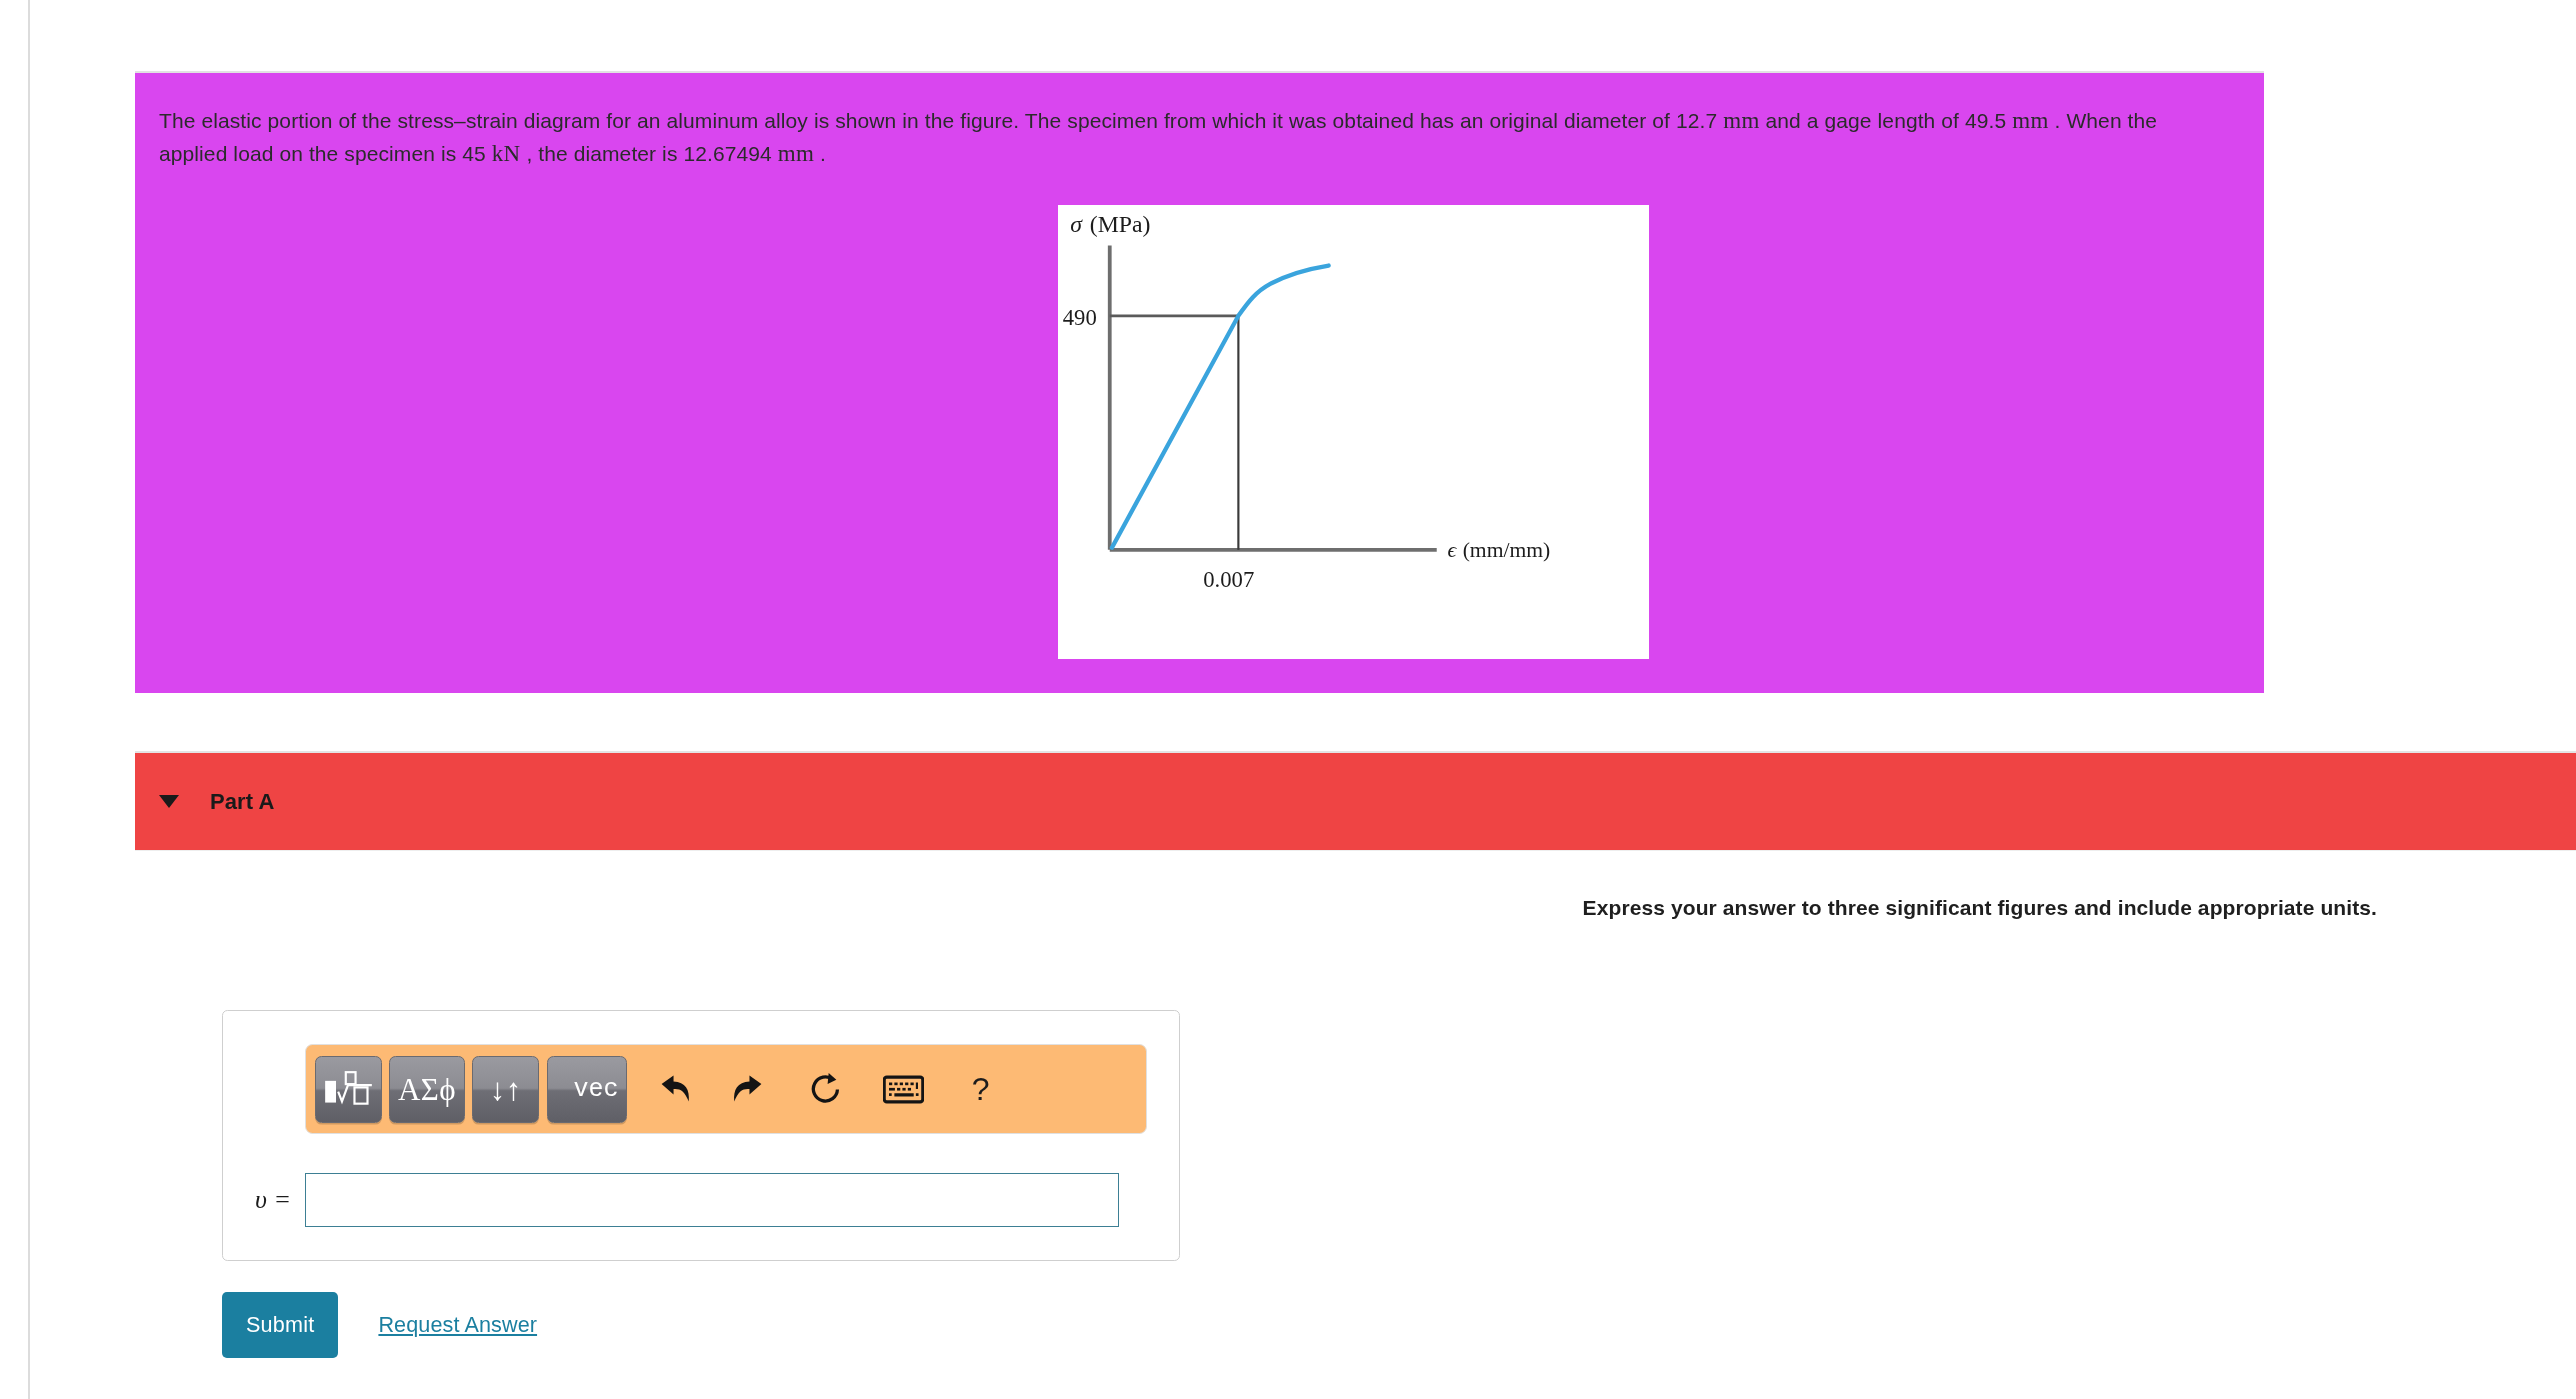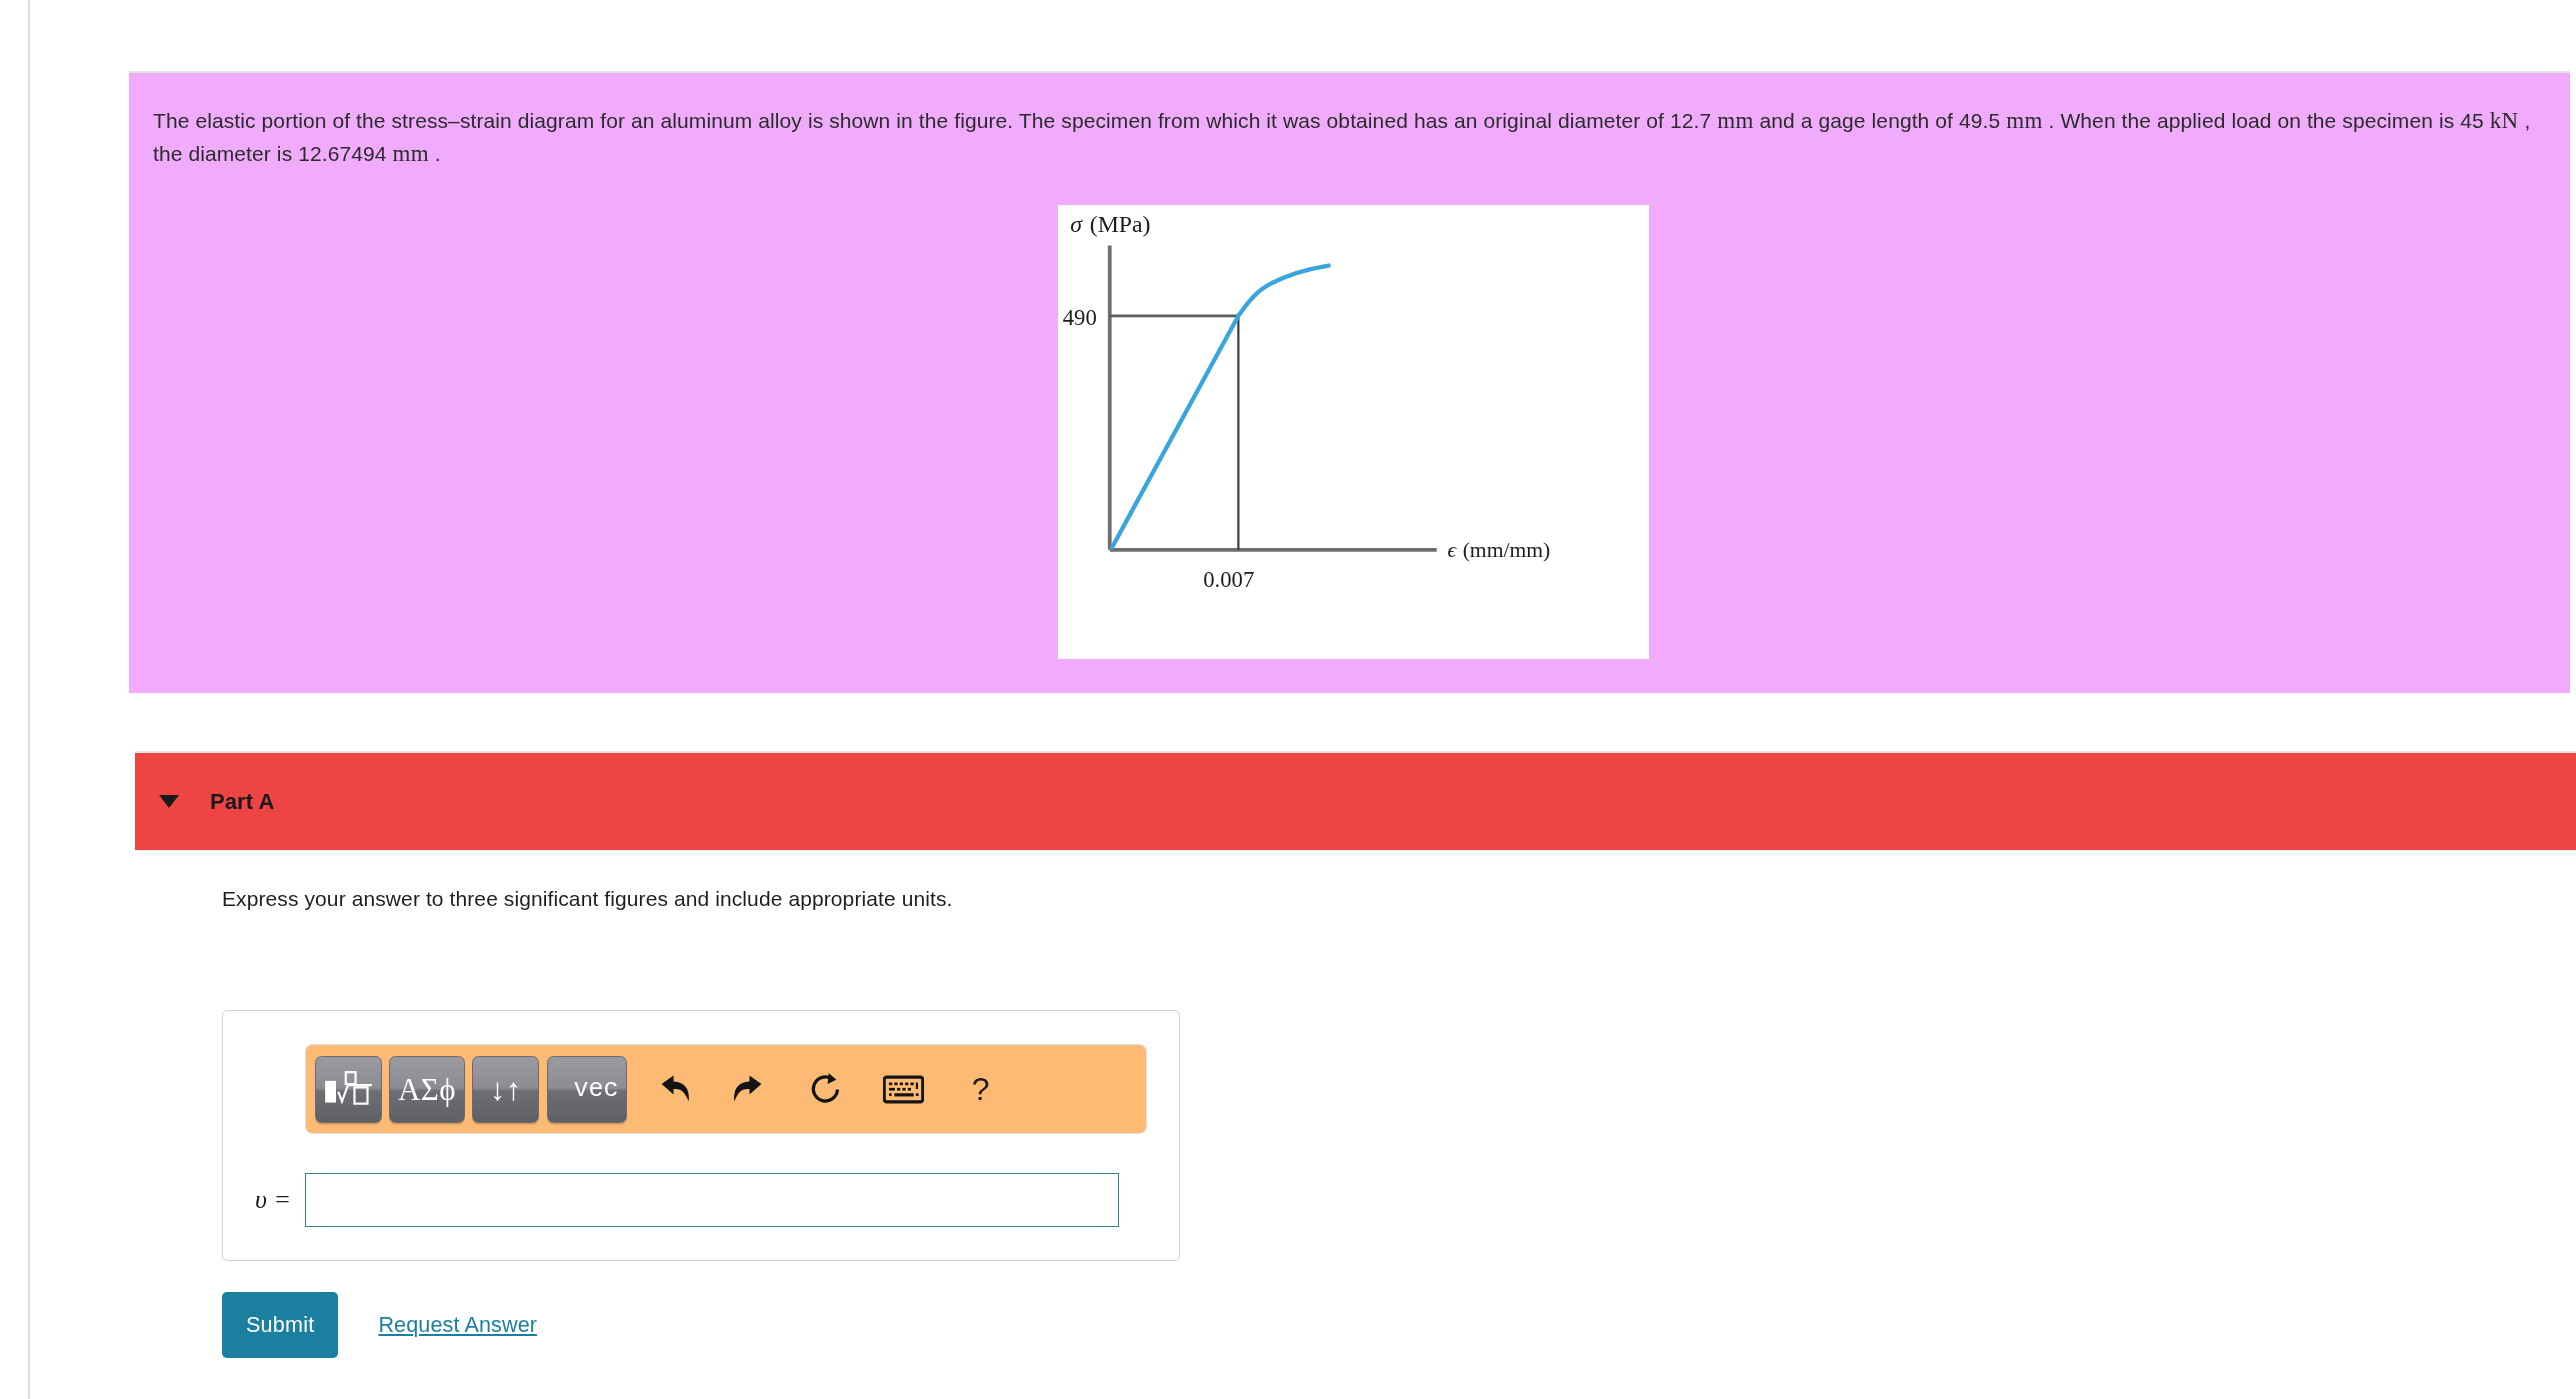--- a/index.html
+++ b/index.html
@@ -19,24 +19,24 @@
   .left-rule {
     position: absolute;
     left: 28px; top: 0; bottom: 0;
     width: 1.6px;
     background: #dcdcdc;
   }
 
   
   .problem-panel {
     position: absolute;
-    left: 129px; top: 71px;
-    width: 2441px;
+    left: 135px; top: 71px;
+    width: 2129px;
     min-height: 622px;
-    background: #f0abfc;
+    background: #d946ef;
     border-top: 2.2px solid #e2e2e2;
   }
   .problem-text {
     margin: 0;
     padding: 32px 36px 0 24px;
     font-size: 21px;
     line-height: 1.42;
     color: #2b2b2b;
     letter-spacing: 0.1px;
   }
@@ -89,24 +89,25 @@
     width: 2164px;
   }
   .q-prompt {
     font-size: 21px;
     color: #2b2b2b;
     margin: 0 0 21.6px 0;
     letter-spacing: 0.1px;
   }
   .q-instruction {
     font-size: 21px;
-    font-weight: normal;
+    font-weight: bold;
     color: #1f1f1f;
-    margin: 0;
-    letter-spacing: 0.1px;
+    margin: 9px;
+    letter-spacing: 0.1px;
+    text-align: right;
   }
 
   
   .answer-box {
     position: absolute;
     left: 222px; top: 1010px;
     width: 958px; height: 251px;
     background: #ffffff;
     border: 1.6px solid #cfcfcf;
     border-radius: 5.4px;

